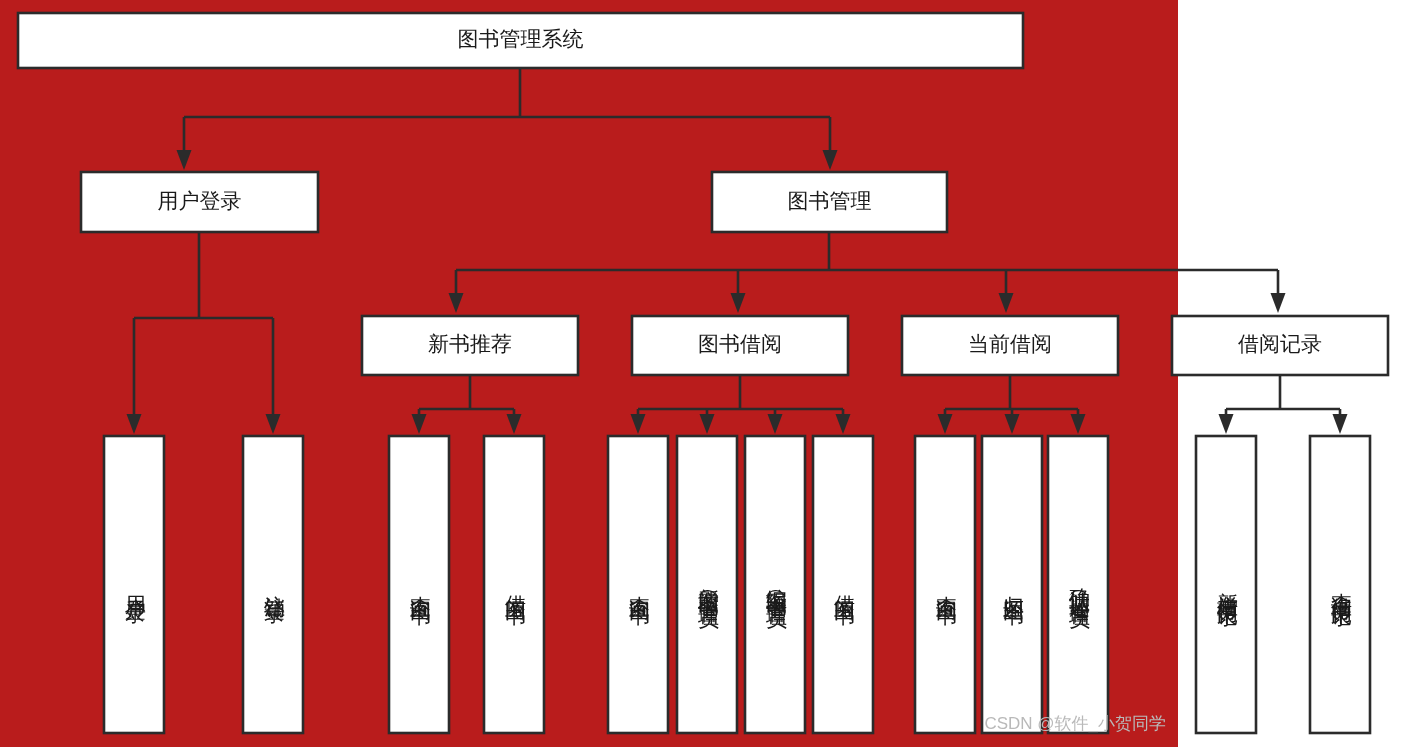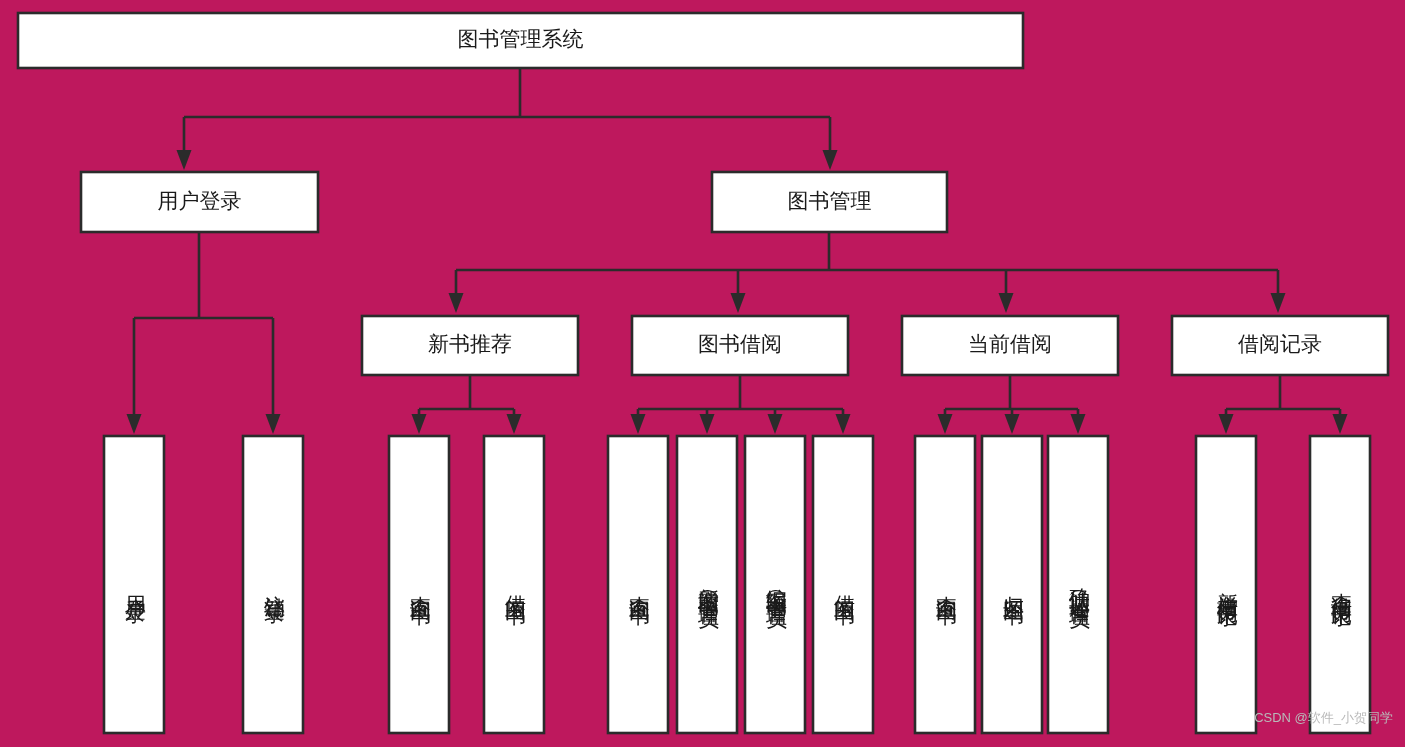--- a/index.html
+++ b/index.html
@@ -8,23 +8,23 @@
     background: #ffffff;
   }
   body {
     width: 1405px;
     height: 747px;
     font-family: "Liberation Sans", "DejaVu Sans", sans-serif;
     overflow: hidden;
   }
   #diagram-root {
     position: relative;
-    width: 1405px;
+    width: 1178px;
     height: 747px;
-    background: #be185d;
+    background: #b91c1c;
   }
   svg.diagram-canvas {
     position: absolute;
     left: 0;
     top: 0;
     width: 1405px;
     height: 747px;
     display: block;
   }
   .node-box {
@@ -54,23 +54,23 @@
     font-size: 21px;
     fill: #1a1a1a;
     text-anchor: middle;
     dominant-baseline: middle;
     writing-mode: vertical-rl;
     letter-spacing: 3px;
   }
   .watermark-text {
     position: absolute;
     right: 12px;
-    bottom: 20px;
-    font-family: "Liberation Sans", "DejaVu Sans", sans-serif;
-    font-size: 13px;
+    bottom: 12px;
+    font-family: "Liberation Sans", "DejaVu Sans", sans-serif;
+    font-size: 17px;
     color: #b9b9b9;
     white-space: nowrap;
     user-select: none;
   }
 </style>
 </head>
 <body>
 
 <div id="diagram-root">
   <svg class="diagram-canvas" id="diagram-canvas" viewBox="0 0 1405 747" xmlns="http://www.w3.org/2000/svg">

